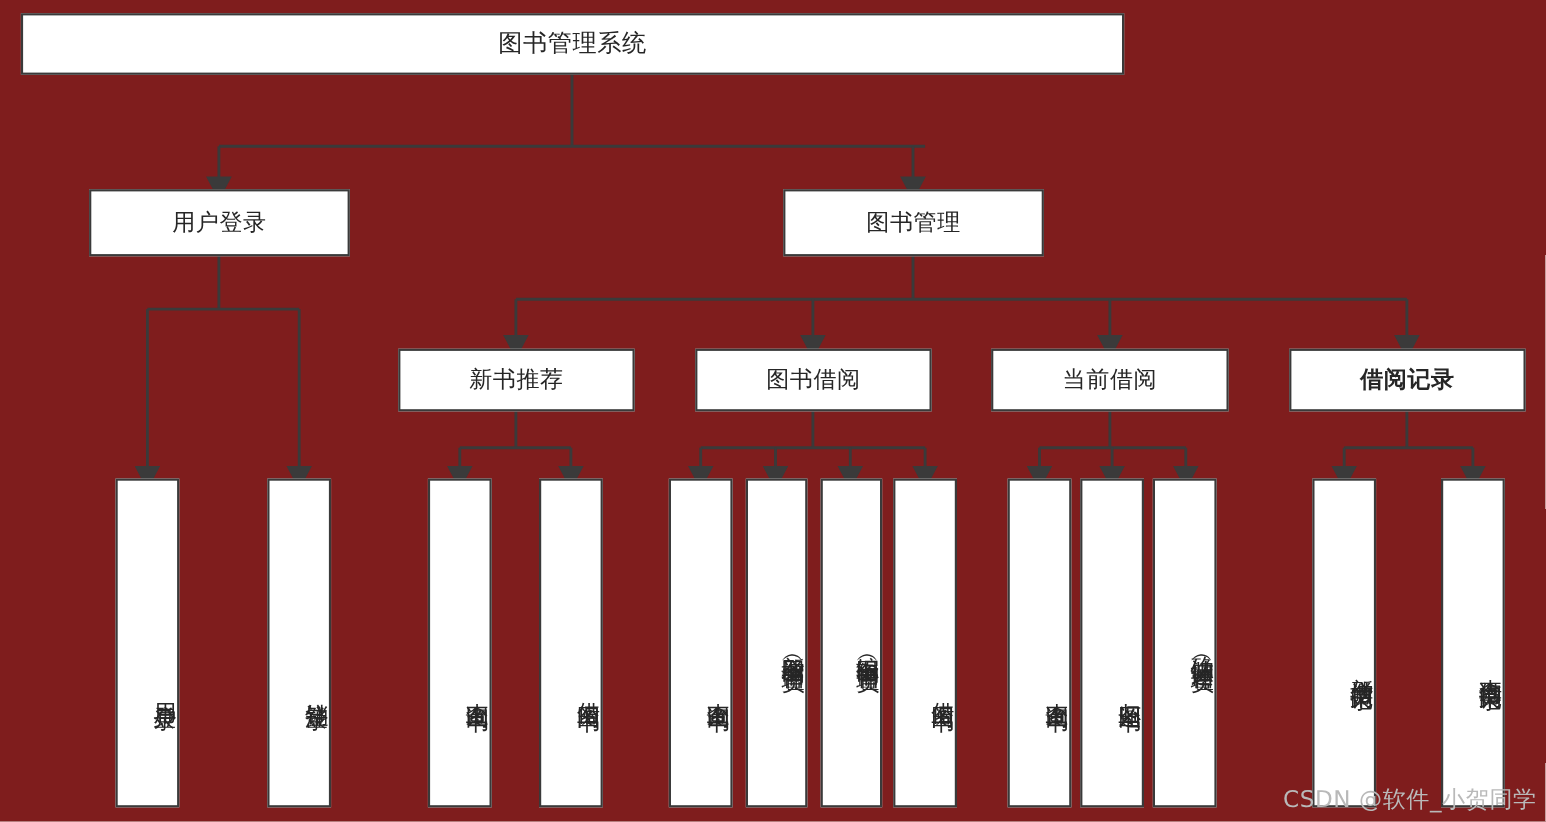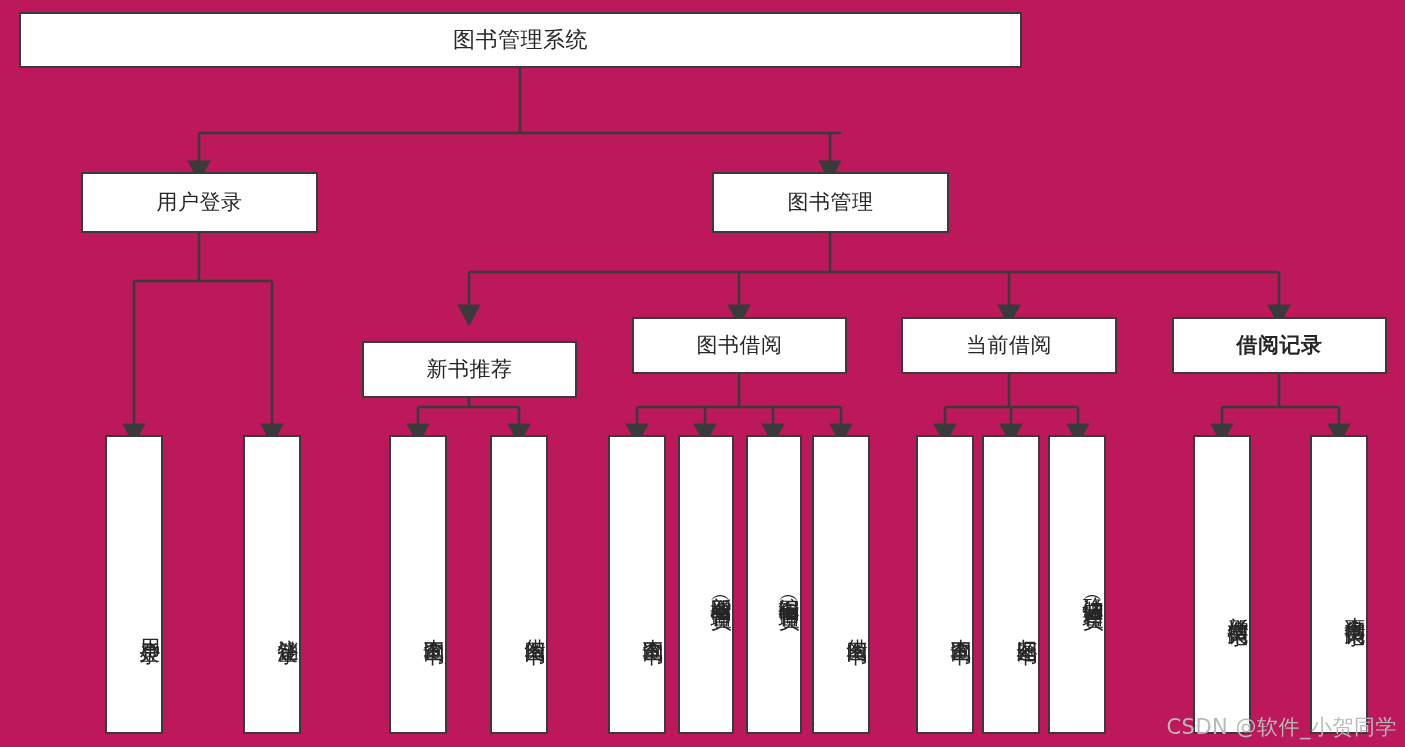--- a/index.html
+++ b/index.html
@@ -5,21 +5,21 @@
   * { box-sizing: border-box; }
   html, body {
     margin: 0; padding: 0;
     background: #ffffff;
     font-family: "DejaVu Sans", "Liberation Sans", sans-serif;
   }
   #canvas {
     position: relative;
     width: 1405px;
     height: 747px;
-    background: #be185d;
+    background: #7f1d1d;
     overflow: hidden;
   }
   svg.edges {
     position: absolute;
     left: 0; top: 0;
     width: 1405px;
     height: 747px;
     pointer-events: none;
   }
   .node {
@@ -111,21 +111,21 @@
       <path d="M1339,407 L1339,426" marker-end="url(#arrow)"></path>
     </g>
   </svg>
 
   <div class="node node-h" id="node-root" style="left:19px; top:12px; width:1003px; height:56px;">图书管理系统</div>
 
   <div class="node node-h" style="left:81px; top:172px; width:237px; height:61px;">用户登录</div>
 
   <div class="node node-h" style="left:712px; top:172px; width:237px; height:61px;">图书管理</div>
 
-  <div class="node node-h" style="left:362px; top:317px; width:215px; height:57px;margin-top:24px;">新书推荐</div>
+  <div class="node node-h" style="left:362px; top:317px; width:215px; height:57px;">新书推荐</div>
 
   <div class="node node-h" style="left:901px; top:317px; width:216px; height:57px;">当前借阅</div>
 
   <div class="node node-h" style="left:632px; top:317px; width:215px; height:57px;">图书借阅</div>
 
   <div class="node node-h" style="left:1172px; top:317px; width:215px; height:57px;font-weight:bold;">借阅记录</div>
 
   <div class="node node-v" style="left:105px; top:435px; width:58px; height:299px; padding-top:82px;">用户登录</div>
 
   <div class="node node-v" style="left:243px; top:435px; width:58px; height:299px; padding-top:82px;">注销登录</div>

